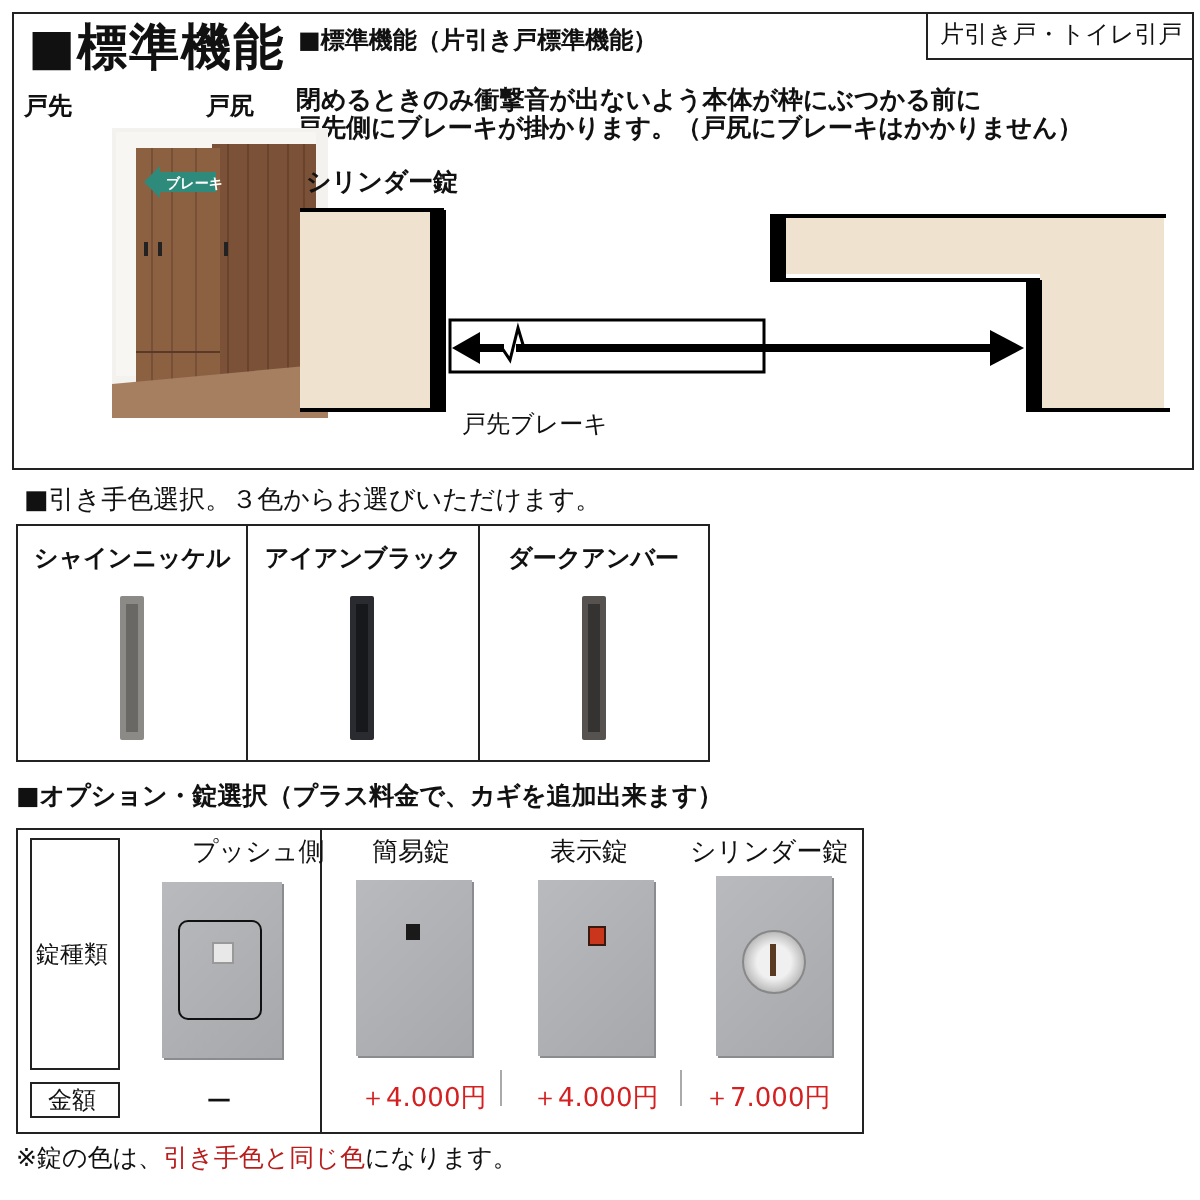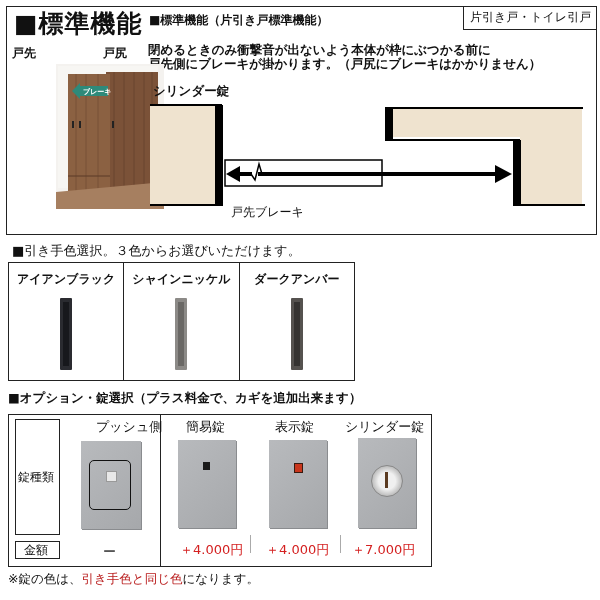--- a/index.html
+++ b/index.html
@@ -123,29 +123,29 @@
     <line x1="98" y1="79" x2="112" y2="79" stroke="#000" stroke-width="4"></line>
     <polyline points="111,79 115,85 119,69 122,79" fill="none" stroke="#000" stroke-width="1.5"></polyline>
   </svg>
 </div>
 <span class="txt" id="brake-caption">戸先ブレーキ</span>
 
 <span class="txt" id="sec2-title">■引き手色選択。３色からお選びいただけます。</span>
 
 <div class="abs" id="color-grid">
   <div class="color-cell">
+    <span class="color-name">シャインニッケル</span>
+    <div class="handle" style="background:#8c8a87;">
+      <div class="inner" style="background:#6a6865;"></div>
+    </div>
+  </div>
+  <div class="color-cell">
     <span class="color-name">アイアンブラック</span>
     <div class="handle" style="background:#2a2b30;">
       <div class="inner" style="background:#17181c;"></div>
-    </div>
-  </div>
-  <div class="color-cell">
-    <span class="color-name">シャインニッケル</span>
-    <div class="handle" style="background:#8c8a87;">
-      <div class="inner" style="background:#6a6865;"></div>
     </div>
   </div>
   <div class="color-cell">
     <span class="color-name">ダークアンバー</span>
     <div class="handle" style="background:#55524f;">
       <div class="inner" style="background:#353331;"></div>
     </div>
   </div>
 </div>
 

